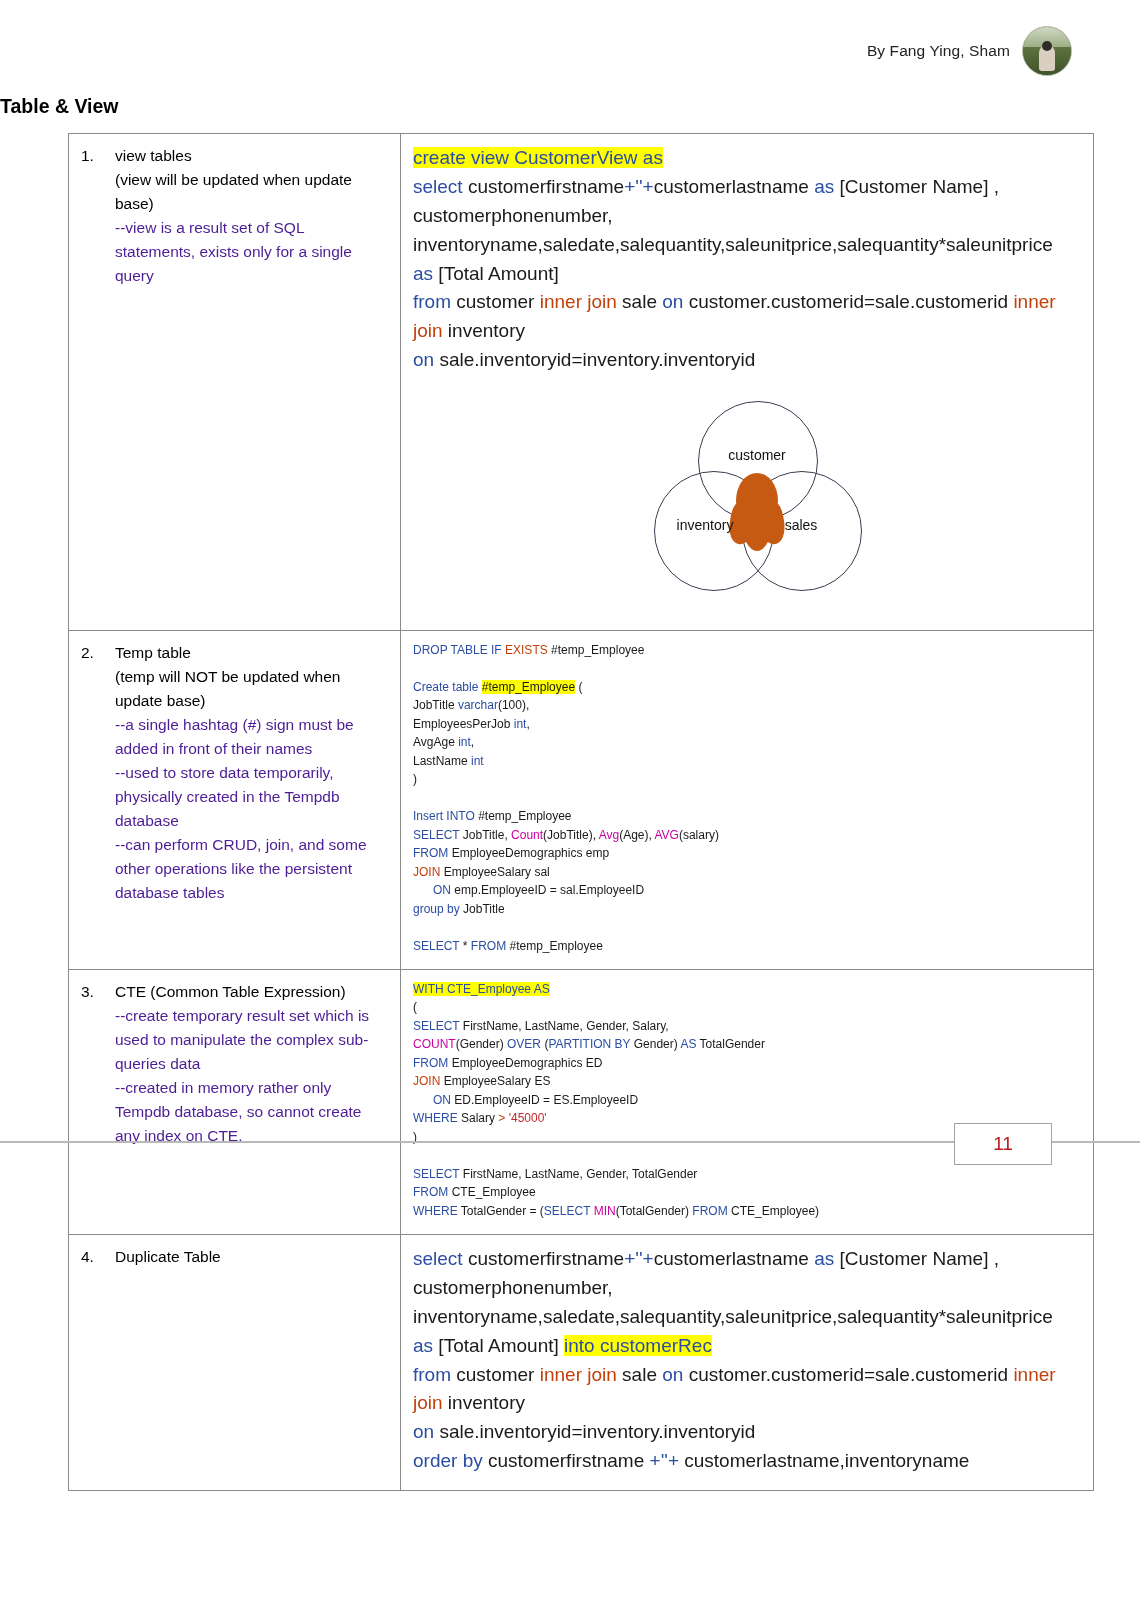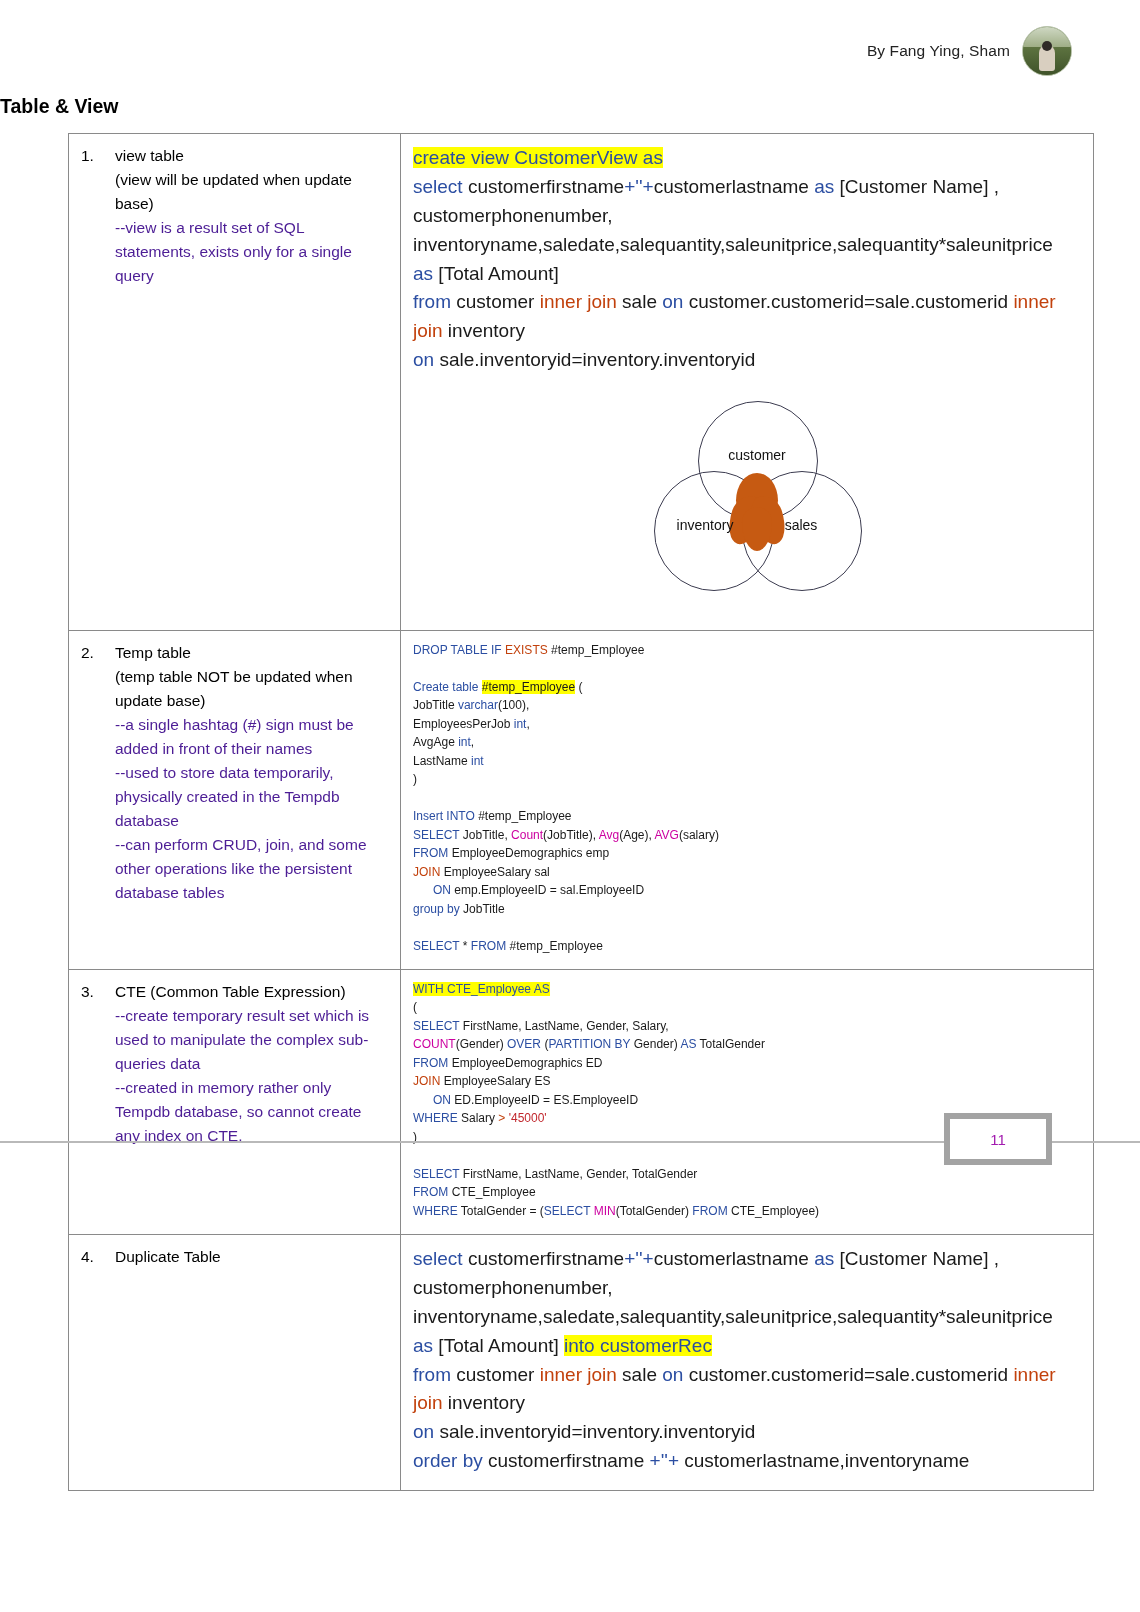--- a/index.html
+++ b/index.html
@@ -197,27 +197,27 @@
     width: 1140px;
     height: 2px;
     background: #b9b9b9;
   }
   .page-box {
     position: absolute;
     right: 88px;
     bottom: 30px;
     width: 96px;
     height: 40px;
-    border: 6px solid #a3a3a3;
+    border: 1px solid #a3a3a3;
     background: #fff;
     display: flex;
     align-items: center;
     justify-content: center;
-    font-size: 15px;
-    color: #a21caf;
+    font-size: 19px;
+    color: #b91c1c;
   }
 </style>
 </head>
 <body>
 
 <div class="page">
 
   <div class="header">
     <span class="header-author">By Fang Ying, Sham</span>
     <span class="avatar">
@@ -230,21 +230,21 @@
 
   <div class="doc-title">Table &amp; View</div>
 
   <table class="main">
     <tbody id="table-body">
         <tr>
           <td class="left-col">
             <div class="item-row">
               <div class="item-num">1.</div>
               <div class="item-body">
-                <div class="lt-black">view table</div>
+                <div class="lt-black">view tables</div>
                 <div class="lt-black">(view will be updated when update base)</div>
                 <div class="lt-green">--view is a result set of SQL statements, exists only for a single query</div>
               </div>
             </div>
           </td>
           <td class="right-col">
             <div class="code">
               <div class="ln"><span class="kw-blue hl">create view CustomerView as</span></div>
               <div class="ln"><span class="kw-blue">select </span><span class="kw-dark">customerfirstname</span><span class="kw-blue">+''+</span><span class="kw-dark">customerlastname </span><span class="kw-blue">as </span><span class="kw-dark">[Customer Name] ,</span></div>
               <div class="ln"><span class="kw-dark">customerphonenumber,</span></div>
@@ -269,21 +269,21 @@
               </div>
             </div>
           </td>
         </tr>
         <tr>
           <td class="left-col">
             <div class="item-row">
               <div class="item-num">2.</div>
               <div class="item-body">
                 <div class="lt-black">Temp table</div>
-                <div class="lt-black">(temp table NOT be updated when update base)</div>
+                <div class="lt-black">(temp will NOT be updated when update base)</div>
                 <div class="lt-green">--a single hashtag (#) sign must be added in front of their names</div>
                 <div class="lt-green">--used to store data temporarily, physically created in the Tempdb database</div>
                 <div class="lt-green">--can perform CRUD, join, and some other operations like the persistent database tables</div>
               </div>
             </div>
           </td>
           <td class="right-col">
             <div class="code mono">
               <div class="ln"><span class="kw-blue">DROP TABLE IF </span><span class="kw-gray">EXISTS </span><span class="kw-dark">#temp_Employee</span></div>
               <div class="ln">&nbsp;</div>

